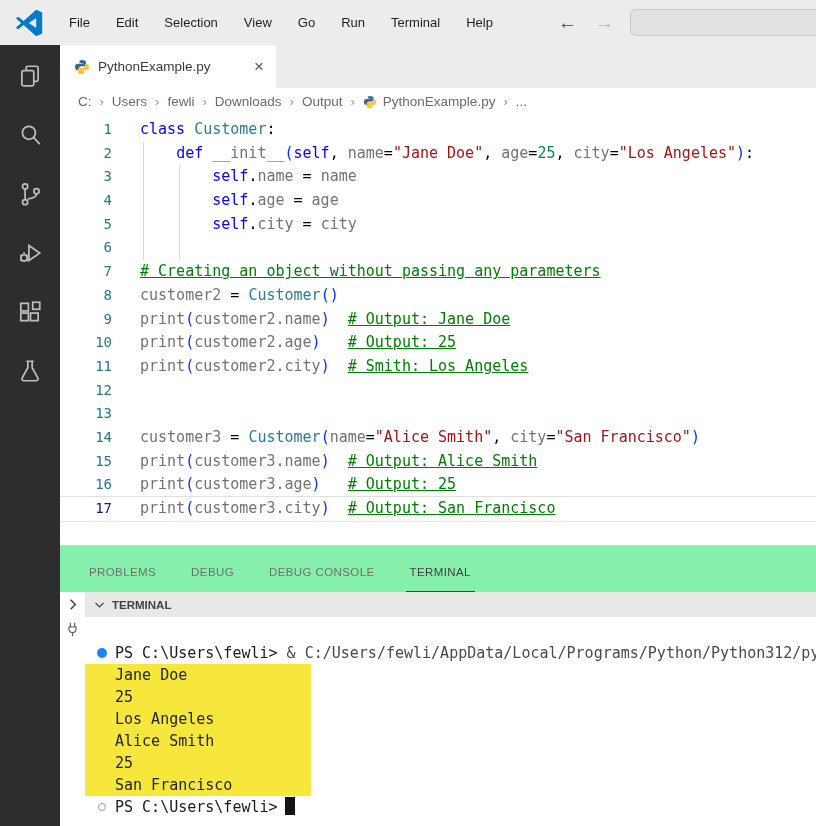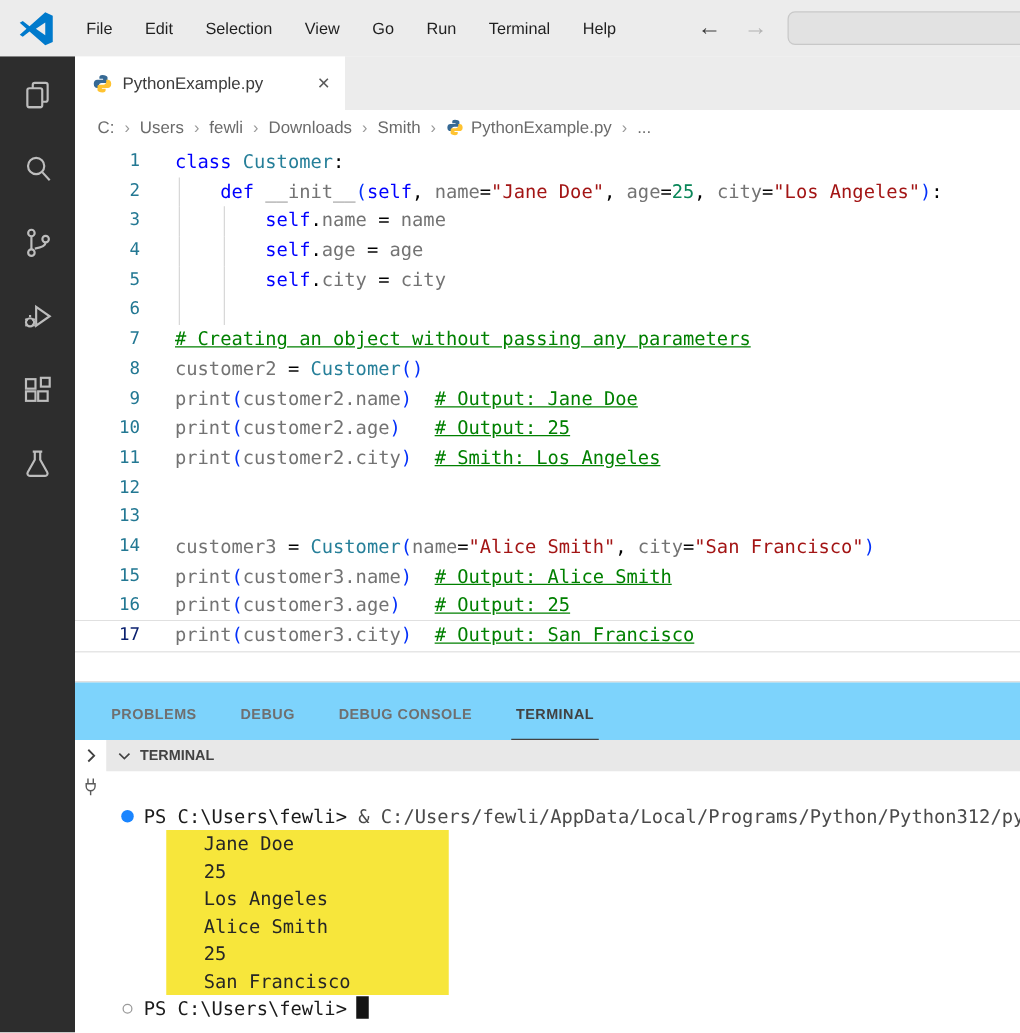--- a/index.html
+++ b/index.html
@@ -58,21 +58,21 @@
   .tok-str { color:#a31515; }
   .tok-num { color:#098658; }
   .tok-com { color:#008000;text-decoration:underline; }
   .tok-par { color:#0431fa; }
   .tok-pln { color:#000000; }
 
   
   .panel { border-top:1px solid #d6d6d6; height:281px; display:flex;
     flex-direction:column; flex:none; }
   .panel-tabs { height:46px; display:flex; align-items:flex-end; padding-left:25px;
-    background:#7dd3fc; flex:none;font-weight:bold; }
+    background:#86efac; flex:none; }
   .ptab { font-size:11.5px; color:#6f6f6f; letter-spacing:.4px; padding:0 4px 13px;
     margin-right:27px; cursor:pointer; border-bottom:1.5px solid transparent; }
   .ptab.active { color:#424242; border-bottom-color:#424242; }
 
   .panel-body { flex:1; display:flex; min-height:0; }
   .panel-rail { width:25px; flex:none; display:flex; flex-direction:column;
     align-items:center; padding-top:5px; gap:9px; }
   .terminal-col { flex:1; display:flex; flex-direction:column; min-width:0; }
   .terminal-header { height:25px; background:#e8e8e8; display:flex; align-items:center;
     padding-left:8px; gap:6px; font-size:11.5px; font-weight:bold; color:#424242;
@@ -80,21 +80,21 @@
   .terminal { flex:1; padding-top:25px; overflow:hidden; position:relative;
     font-family:"DejaVu Sans Mono", monospace; font-size:15px; color:#262626; }
   .tline { height:22px; line-height:22px; padding-left:30px; white-space:pre;
     position:relative; }
   .marker-dot { position:absolute; left:12px; top:6px; width:10px; height:10px;
     border-radius:50%; }
   .marker-circle { position:absolute; left:13px; top:7px; width:8px; height:8px;
     border-radius:50%; border:1.5px solid #9a9a9a; background:#fff; }
   .cmd-prompt { color:#1a1a1a; }
   .cmd-path { color:#4a4a4a; }
-  .hl-block { width:226px;margin-left:48px; }
+  .hl-block { width:226px; }
   .cursor { display:inline-block; width:10px; height:18px; background:#141414;
     vertical-align:-3px; margin-left:7px; }
 </style>
 </head>
 <body>
 
 <div class="titlebar">
   <svg class="logo" viewBox="0 0 100 100">
     <path fill="#007acc" fill-rule="evenodd" d="M74 6 L94 15 L94 85 L74 94 L32 57 L14 71 L6 66 L24 50 L6 34 L14 29 L32 43 Z M74 33 L49 50 L74 67 Z"></path>
   </svg>
@@ -175,21 +175,21 @@
 
     <div class="breadcrumb" id="breadcrumb">
         <span class="crumb">C:</span>
         <span class="crumb-sep">›</span>
         <span class="crumb">Users</span>
         <span class="crumb-sep">›</span>
         <span class="crumb">fewli</span>
         <span class="crumb-sep">›</span>
         <span class="crumb">Downloads</span>
         <span class="crumb-sep">›</span>
-        <span class="crumb">Smith</span>
+        <span class="crumb">Output</span>
         <span class="crumb-sep">›</span>
         <span class="crumb">
           <svg width="14" height="14" viewBox="0 0 16 16">
             <path fill="#366994" d="M8 1C6 1 5.5 1.9 5.5 2.8 V4 h3 v.7 H3.8 C2.3 4.7 1 5.6 1 8 s1.3 3.3 2.8 3.3 H5 V9.6 C5 8.3 6 7.3 7.3 7.3 h3.2 c.9 0 1.5 -.6 1.5 -1.5 V2.8 C12 1.9 10 1 8 1z"></path>
             <path fill="#ffc331" d="M8 15 c2 0 2.5 -.9 2.5 -1.8 V12 h-3 v-.7 h4.7 c1.5 0 2.8 -.9 2.8 -3.3 s-1.3 -3.3 -2.8 -3.3 H11 v1.7 C11 7.7 10 8.7 8.7 8.7 H5.5 c-.9 0 -1.5 .6 -1.5 1.5 v3 C4 14.1 6 15 8 15z"></path>
           </svg>
           <span>PythonExample.py</span>
         </span>
         <span class="crumb-sep">›</span>
         <span class="crumb">...</span>

